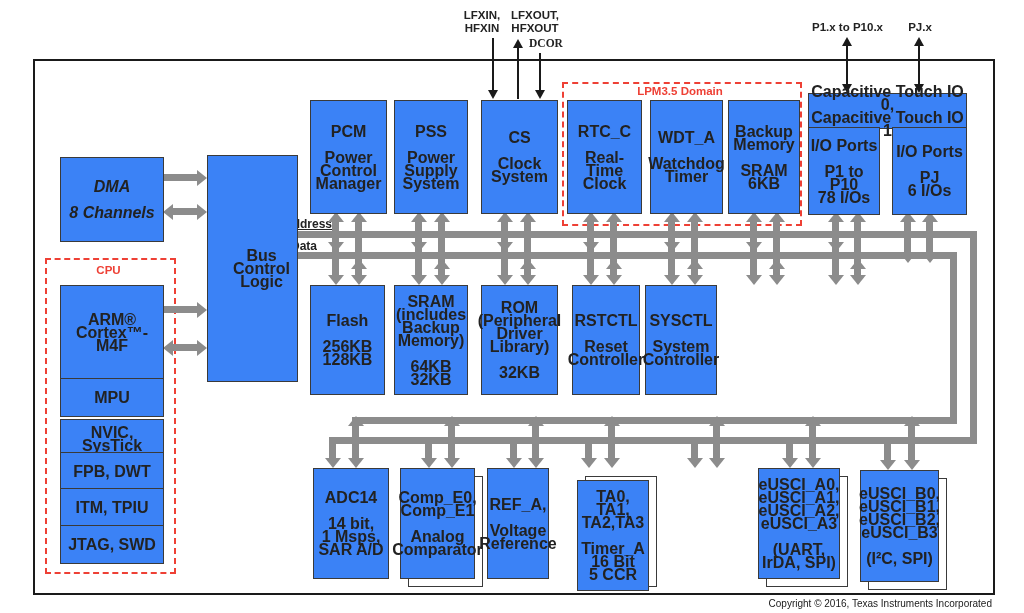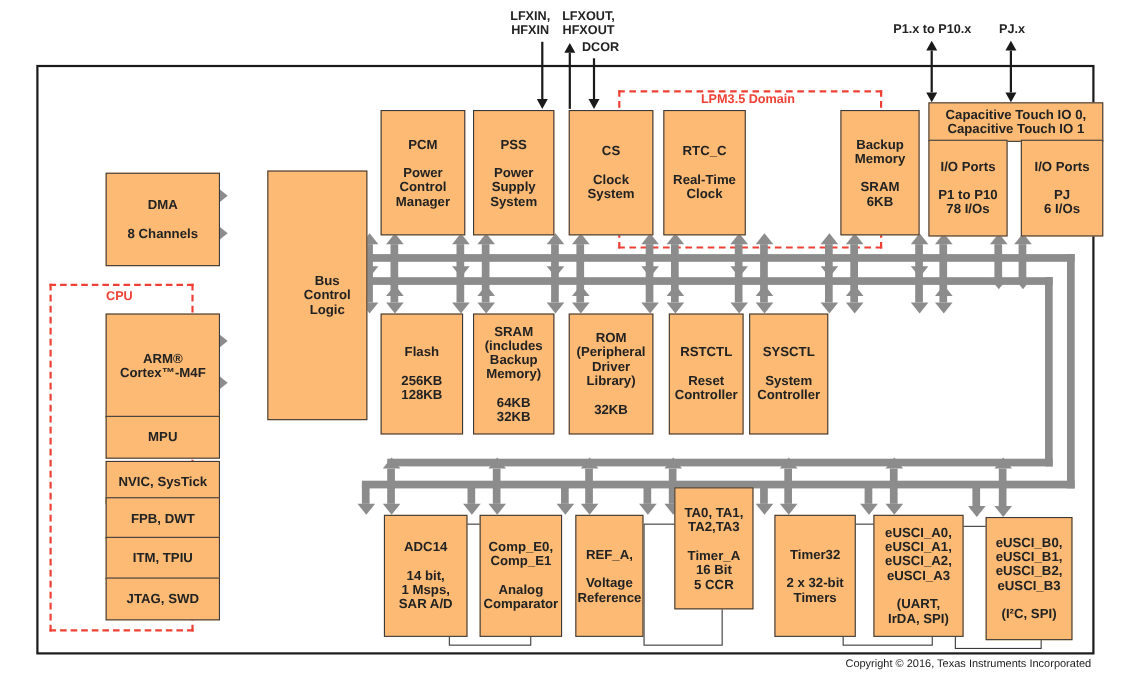--- a/index.html
+++ b/index.html
@@ -2,23 +2,23 @@
 <html style="--bus: #8c8c8c; --line: #3a3a3a; --red: #ee4035; --ink: #222222;"><head>
 <meta charset="utf-8">
 <style>
   :root{
     --bus:#8c8c8c; --ink:#222222; --line:#3a3a3a; --red:#ee4035; --bg:#ffffff;
   }
   html,body{margin:0;padding:0;background:#fff;}
   #stage{position:relative;width:1024px;height:613px;background:var(--bg);
          font-family:"Liberation Sans",sans-serif;color:var(--ink);overflow:hidden;}
   .border{position:absolute;border:2px solid #1a1a1a;background:transparent;}
-  .blk{position:absolute;background:#fdba74;border:1.6px solid var(--line);
+  .blk{position:absolute;background:#3b82f6;border:1.6px solid var(--line);
        display:flex;align-items:center;justify-content:center;text-align:center;
-       white-space:pre-line;font-size:12px;line-height:13px;font-weight:700;color:var(--ink);margin-left:36px;}
+       white-space:pre-line;font-size:16px;line-height:13px;font-weight:700;color:var(--ink);}
   .shadow{position:absolute;background:#fff;border:1.6px solid var(--line);}
   .region{position:absolute;border:2px dashed var(--red);}
   .rlabel{position:absolute;color:var(--red);font-weight:700;font-size:11.5px;text-align:center;}
   .lbl{position:absolute;font-weight:700;font-size:11.5px;line-height:13px;
        text-align:center;white-space:pre-line;color:var(--ink);}
   
   .gh{position:absolute;height:7px;background:var(--bus);}
   .gv{position:absolute;width:7px;background:var(--bus);}
   .gv.ht::before{content:"";position:absolute;top:-10px;left:-4.5px;width:0;height:0;
        border-left:8px solid transparent;border-right:8px solid transparent;border-bottom:10px solid var(--bus);}
@@ -44,21 +44,21 @@
 <body>
 
 <div id="stage">
 
   <div class="border" style="left:33px;top:59px;width:958px;height:532px;"></div>
 
   <div class="lbl" style="left:452px;top:9px;width:60px;">LFXIN,
 HFXIN</div>
   <div class="lbl" style="left:502px;top:9px;width:66px;">LFXOUT,
 HFXOUT</div>
-  <div class="lbl" style="left:524px;top:37px;width:44px;">DCOR</div>
+  <div class="lbl" style="left:524px;top:37px;width:44px;font-family:Liberation Serif, serif;">DCOR</div>
   <div class="lbl" style="left:800px;top:21px;width:95px;">P1.x to P10.x</div>
   <div class="lbl" style="left:898px;top:21px;width:44px;">PJ.x</div>
 
   <div class="tv hb" style="left:492px;top:38px;height:52px;"></div>
   <div class="tv ht" style="left:517px;top:48px;height:51px;"></div>
   <div class="tv hb" style="left:539px;top:53px;height:37px;"></div>
   <div class="tv ht hb" style="left:846px;top:46px;height:38px;"></div>
   <div class="tv ht hb" style="left:918px;top:46px;height:38px;"></div>
 
   <div class="region" style="left:45px;top:258px;width:127px;height:312px;"></div>
@@ -138,21 +138,21 @@
   <div class="gh hr" style="left:163px;top:174px;width:34px;"></div>
   <div class="gh hl hr" style="left:173px;top:208px;width:24px;"></div>
   <div class="gh hr" style="left:163px;top:306px;width:34px;"></div>
   <div class="gh hl hr" style="left:173px;top:344px;width:24px;"></div>
 
   <div class="shadow" style="left:408px;top:476px;width:73px;height:109px;"></div>
   <div class="shadow" style="left:585px;top:476px;width:70px;height:109px;"></div>
   <div class="shadow" style="left:766px;top:476px;width:80px;height:109px;"></div>
   <div class="shadow" style="left:868px;top:478px;width:77px;height:110px;"></div>
 
-  <div class="blk" style="left:60px;top:157px;width:102px;height:83px;">DMA
+  <div class="blk" style="left:60px;top:157px;width:102px;height:83px;font-style:italic;">DMA
 
 8 Channels</div>
   <div class="blk" style="left:207px;top:155px;width:71px;height:225px;padding-left:18px;">Bus
 Control
 Logic</div>
   <div class="blk" style="left:60px;top:285px;width:102px;height:93px;">ARM®
 Cortex™-M4F</div>
   <div class="blk" style="left:60px;top:378px;width:102px;height:37px;">MPU</div>
   <div class="blk" style="left:60px;top:419px;width:102px;height:37px;">NVIC, SysTick</div>
   <div class="blk" style="left:60px;top:452px;width:102px;height:36px;">FPB, DWT</div>
@@ -170,20 +170,24 @@
 Supply
 System</div>
   <div class="blk" style="left:481px;top:100px;width:75px;height:112px;">CS
 
 Clock
 System</div>
   <div class="blk" style="left:567px;top:100px;width:73px;height:112px;">RTC_C
 
 Real-Time
 Clock</div>
+  <div class="blk" style="left:650px;top:100px;width:71px;height:112px;">WDT_A
+
+Watchdog
+Timer</div>
   <div class="blk" style="left:728px;top:100px;width:70px;height:112px;">Backup
 Memory
 
 SRAM
 6KB</div>
   <div class="blk" style="left:808px;top:93px;width:157px;height:34px;">Capacitive Touch IO 0,
 Capacitive Touch IO 1</div>
   <div class="blk" style="left:808px;top:127px;width:70px;height:86px;">I/O Ports
 
 P1 to P10
@@ -226,30 +230,26 @@
 SAR A/D</div>
   <div class="blk" style="left:400px;top:468px;width:73px;height:109px;">Comp_E0,
 Comp_E1
 
 Analog
 Comparator</div>
   <div class="blk" style="left:487px;top:468px;width:60px;height:109px;">REF_A,
 
 Voltage
 Reference</div>
-  <div class="blk" style="left:577px;top:443px;width:70px;height:109px;">TA0, TA1,
+  <div class="blk" style="left:577px;top:480px;width:70px;height:109px;">TA0, TA1,
 TA2,TA3
 
 Timer_A
 16 Bit
 5 CCR</div>
-  <div class="blk" style="left:668px;top:468px;width:72px;height:109px;">Timer32
-
-2 x 32-bit
-Timers</div>
   <div class="blk" style="left:758px;top:468px;width:80px;height:109px;">eUSCI_A0,
 eUSCI_A1,
 eUSCI_A2,
 eUSCI_A3
 
 (UART,
 IrDA, SPI)</div>
   <div class="blk" style="left:860px;top:470px;width:77px;height:110px;">eUSCI_B0,
 eUSCI_B1,
 eUSCI_B2,

